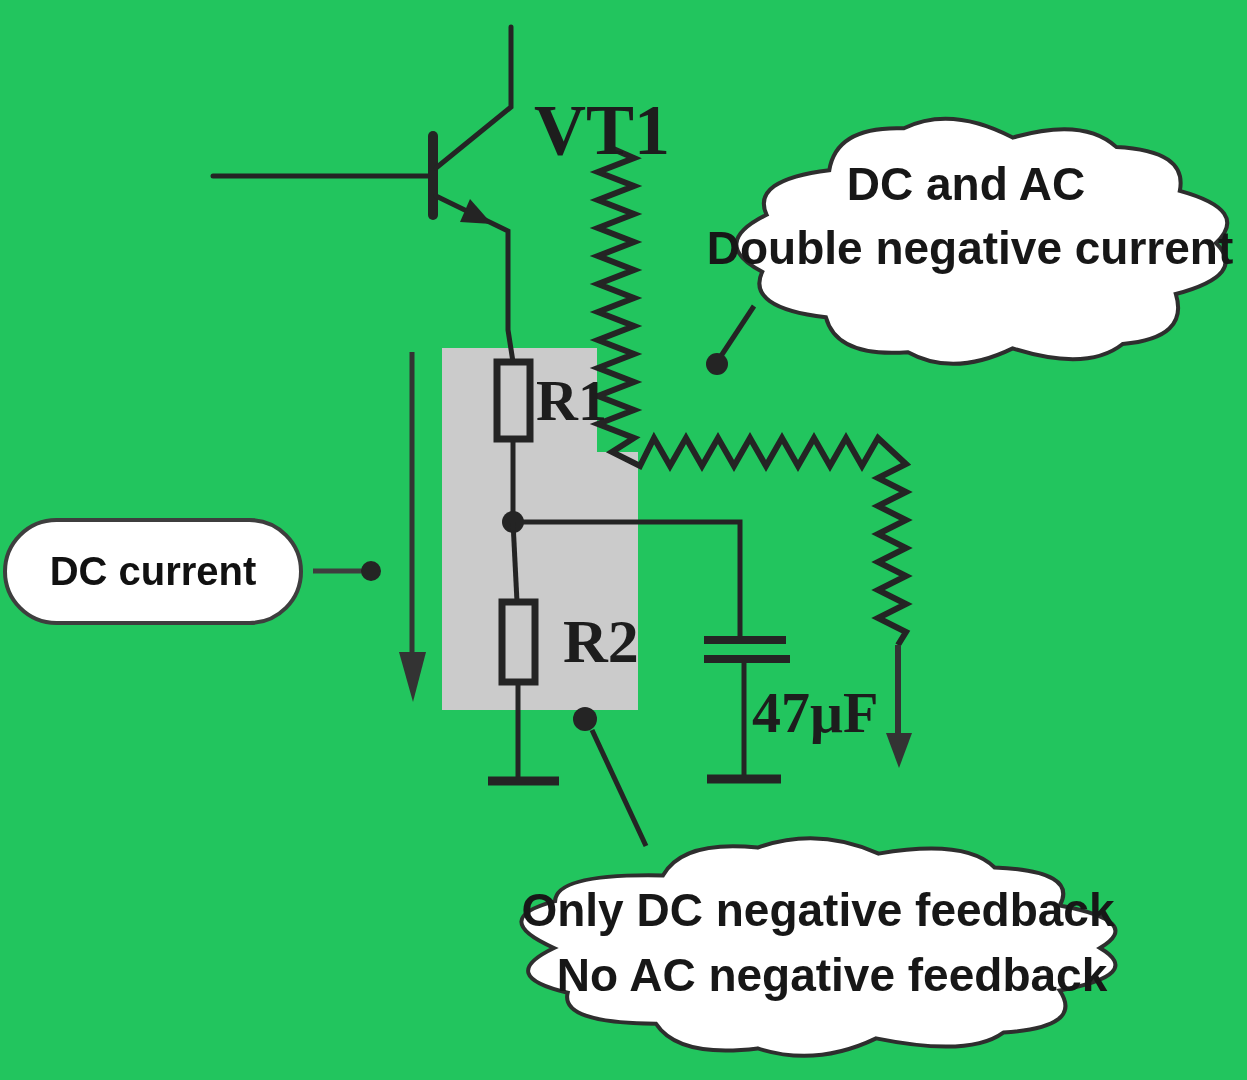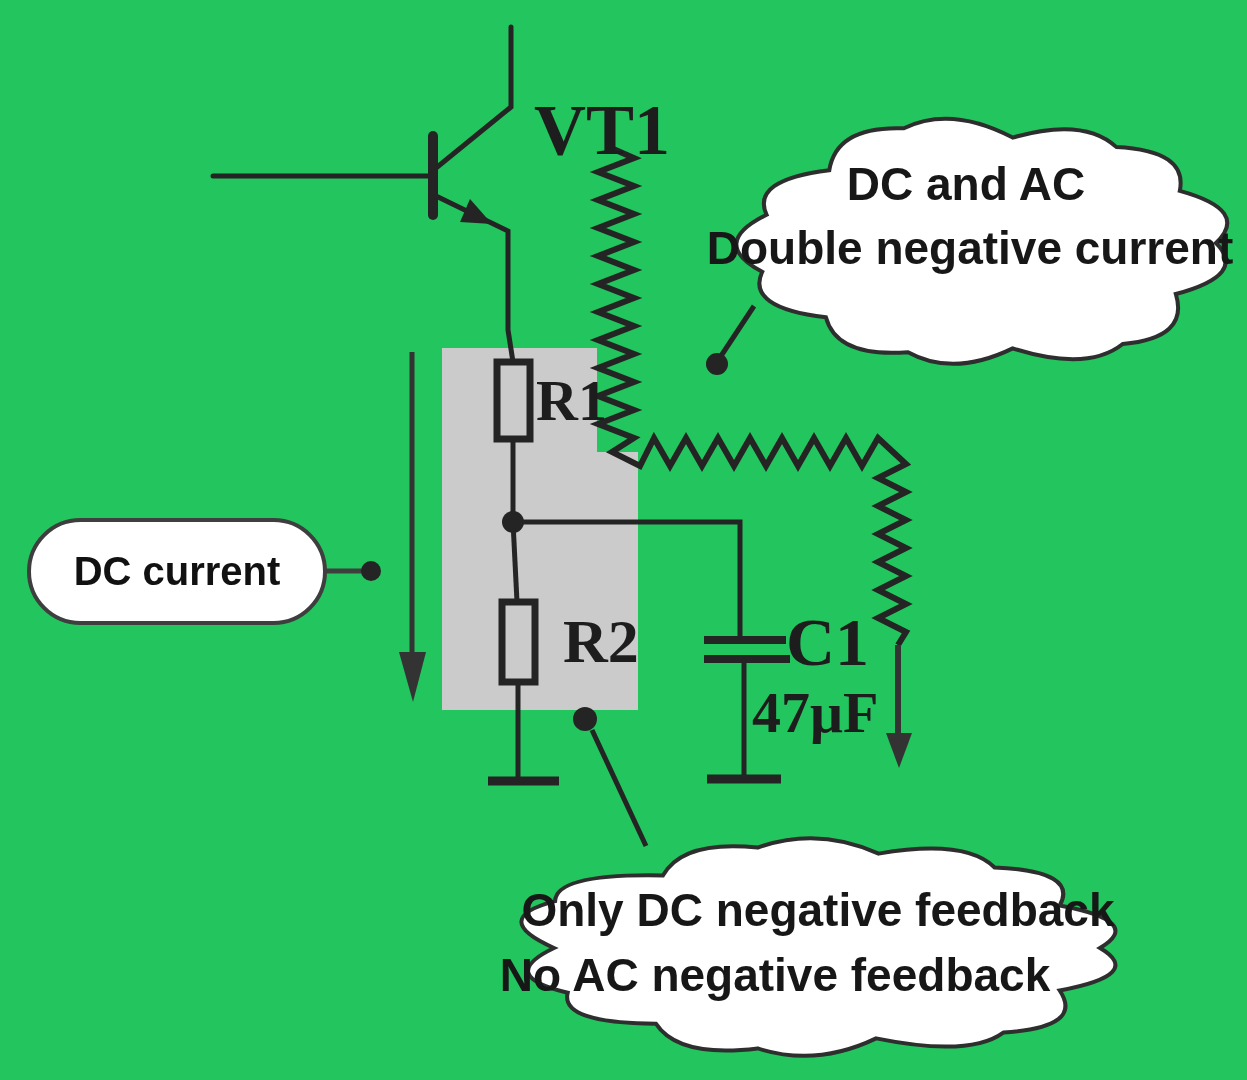--- a/index.html
+++ b/index.html
@@ -26,21 +26,21 @@
     color:#1d1d1d;
     line-height:1;
   }
   .vt1{font-size:72px;}
   .r1{font-size:58px;}
   .r2{font-size:62px;margin-left:16px;}
   .c1{font-size:68px;}
   .cap-val{font-size:58px;}
   .stadium{
     position:absolute;z-index:2;
-    left:27px;top:518px;width:292px;height:99px;
+    left:3px;top:518px;width:292px;height:99px;
     border:4px solid #3e3e3e;
     border-radius:60px;
     background:#ffffff;
     display:flex;align-items:center;justify-content:center;
     font-size:40px;font-weight:600;color:#111;
     font-family:"Liberation Sans", sans-serif;
   }
 </style>
 </head>
 <body>
@@ -105,25 +105,24 @@
     <path d="M719,359 L754,306" stroke="#242424" stroke-width="5" fill="none"></path>
     <circle cx="717" cy="364" r="11" fill="#242424"></circle>
 
     <circle cx="585" cy="719" r="12" fill="#242424"></circle>
     <path d="M592,730 L646,846" stroke="#242424" stroke-width="5" fill="none"></path>
   </svg>
 
   <div class="overlay comp-label vt1" style="left:534px;top:94px;">VT1</div>
   <div class="overlay comp-label r1" style="left:536px;top:372px;">R1</div>
   <div class="overlay comp-label r2" style="left:547px;top:610px;">R2</div>
-  <div class="overlay comp-label c1" style="left:786px;top:608px;">C1</div>
   <div class="overlay comp-label cap-val" style="left:752px;top:684px;">47μF</div>
 
   <div class="overlay cloud-text center" style="left:966px;top:184px;">DC and AC</div>
   <div class="overlay cloud-text center" style="left:970px;top:248px;">Double negative current</div>
   <div class="overlay cloud-text center" style="left:818px;top:910px;text-align:center;">Only DC negative feedback</div>
-  <div class="overlay cloud-text center" style="left:775px;top:975px;">No AC negative feedback</div>
+  <div class="overlay cloud-text center" style="left:832px;top:975px;">No AC negative feedback</div>
 
   <div class="stadium">
     <span>DC current</span>
   </div>
 
 </div>
 
 </body></html>

